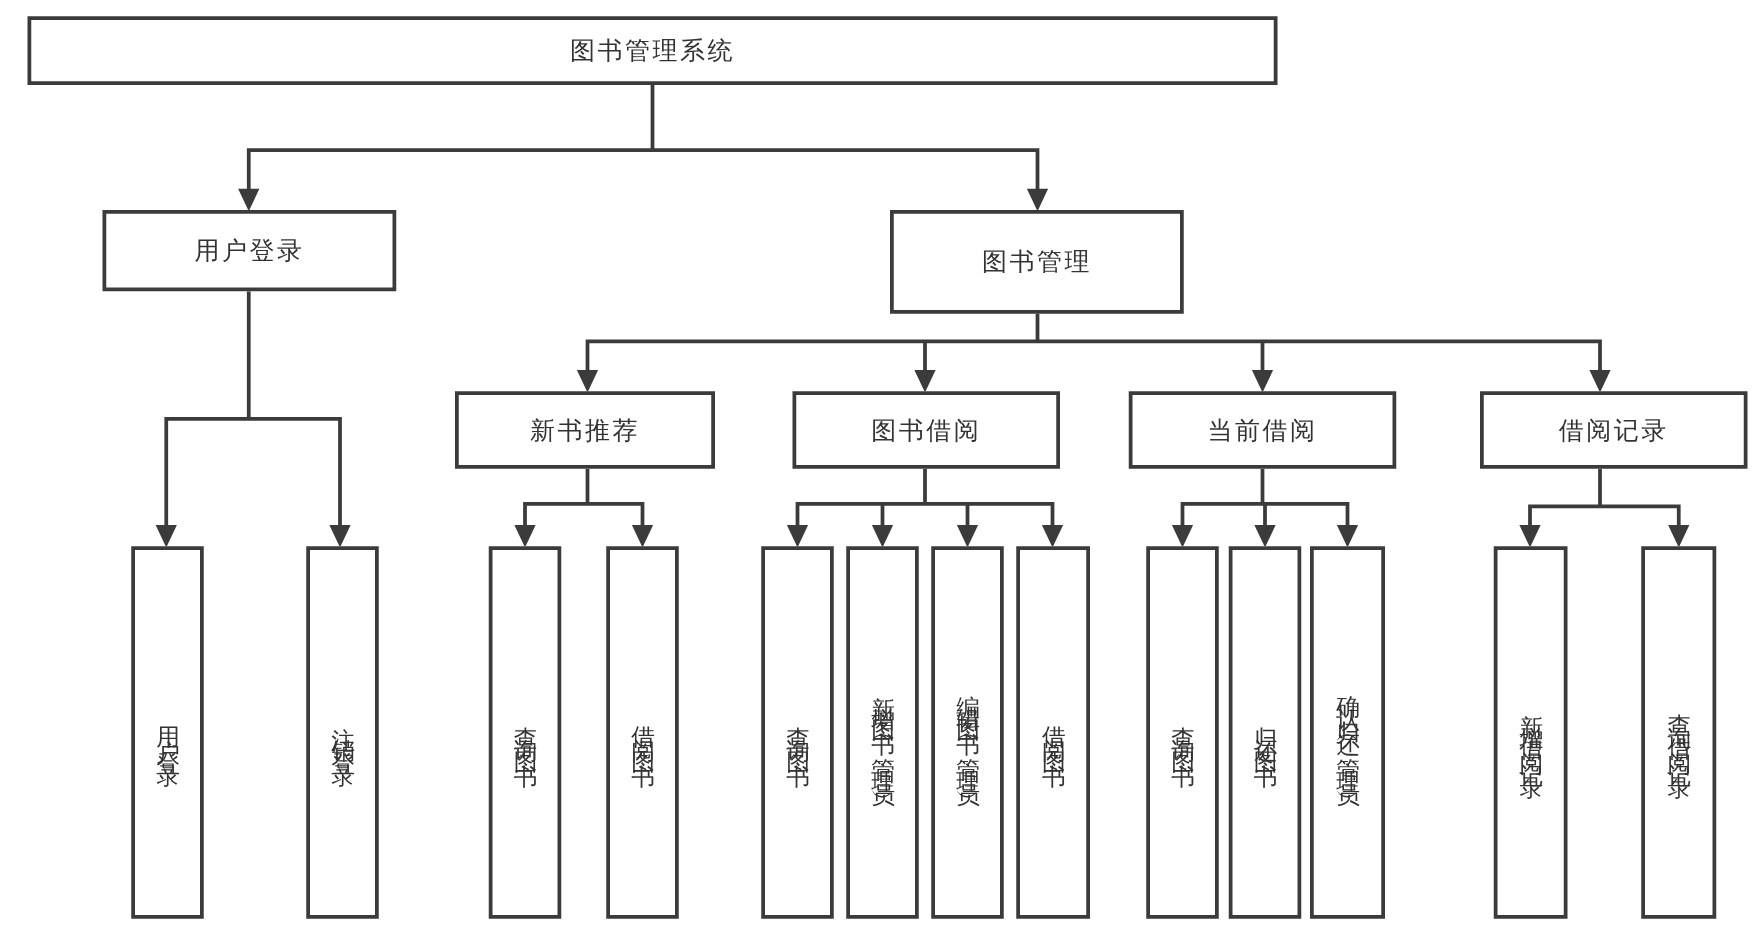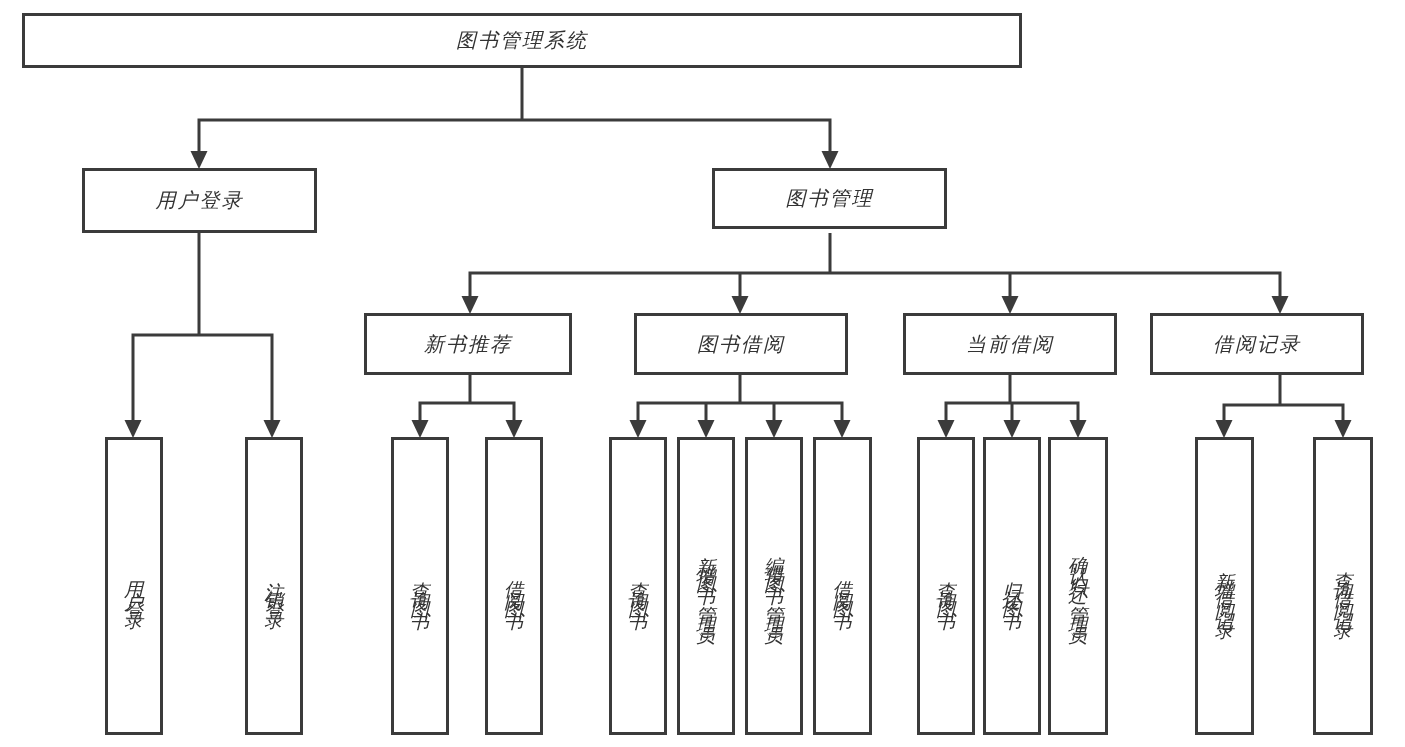--- a/index.html
+++ b/index.html
@@ -4,21 +4,20 @@
 <style>
   * { margin: 0; padding: 0; box-sizing: border-box; }
   html, body { background: #ffffff; }
   body { font-family: "Liberation Sans", "DejaVu Sans", sans-serif; }
   #canvas {
     position: relative;
     width: 1405px;
     height: 747px;
     background: #ffffff;
     overflow: hidden;
-    font-style: italic;
   }
   #wires { position: absolute; left: 0; top: 0; width: 1405px; height: 747px; }
   .box {
     position: absolute;
     background: #ffffff;
     border: 3px solid #3b3b3b;
     display: flex;
     align-items: center;
     justify-content: center;
     color: #333333;
@@ -98,34 +97,34 @@
     </g>
   </svg>
 
   <div class="box" style="left:22px; top:13px; width:1000px; height:55px;">
     <span class="hlabel">图书管理系统</span>
   </div>
 
   <div class="box" style="left:82px; top:168px; width:235px; height:65px;">
     <span class="hlabel">用户登录</span>
   </div>
-  <div class="box" style="left:712px; top:168px; width:235px; height:61px;">
+  <div class="box" style="left:712px; top:168px; width:235px; height:83px;">
     <span class="hlabel">图书管理</span>
   </div>
 
   <div class="box" style="left:364px; top:313px; width:208px; height:62px;">
     <span class="hlabel">新书推荐</span>
   </div>
   <div class="box" style="left:903px; top:313px; width:214px; height:62px;">
     <span class="hlabel">当前借阅</span>
   </div>
   <div class="box" style="left:634px; top:313px; width:214px; height:62px;">
     <span class="hlabel">图书借阅</span>
   </div>
-  <div class="box" style="left:1150px; top:313px; width:214px; height:62px;">
+  <div class="box" style="left:1184px; top:313px; width:214px; height:62px;">
     <span class="hlabel">借阅记录</span>
   </div>
 
   <div class="box leaf" style="left:105px; top:437px; width:58px; height:298px;">
     <span class="vlabel">用户登录</span>
   </div>
   <div class="box leaf" style="left:245px; top:437px; width:58px; height:298px;">
     <span class="vlabel">注销登录</span>
   </div>
   <div class="box leaf" style="left:391px; top:437px; width:58px; height:298px;">

